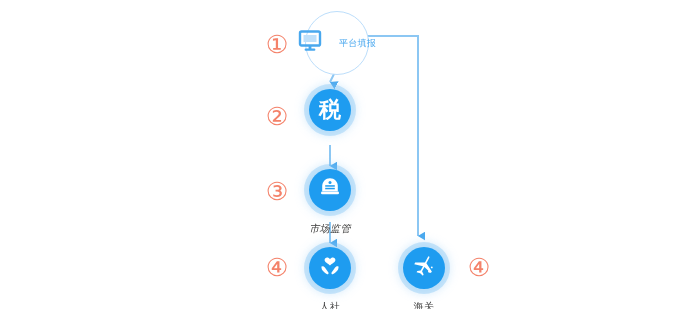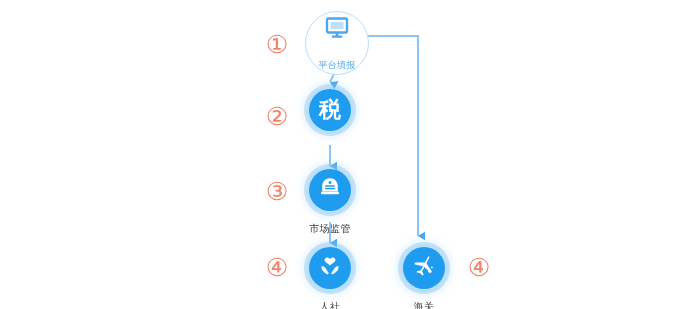--- a/index.html
+++ b/index.html
@@ -59,21 +59,21 @@
     justify-content: center;
   }
   .node-disc.hollow {
     background: #ffffff;
     border: 1.4px solid #bcdefb;
     width: 62px;
     height: 62px;
     margin-left: -31px;
     margin-top: -31px;
     box-shadow: none;
-    flex-direction: column;
+    flex-direction: row;
     gap: 17px;
   }
   .node-disc-wrap.tall { height: 72px; }
 
   .node-label {
     margin-top: 5px;
     font-size: 10px;
     color: #3b3b3b;
     line-height: 12px;
     letter-spacing: 0.4px;
@@ -158,21 +158,21 @@
   </div>
 
   <div class="node" style="left:330px; top:82px;">
     <div class="node-disc-wrap">
       <div class="node-disc">
         <span class="glyph glyph-char">税</span>
       </div>
     </div>
   </div>
 
-  <div class="node" style="left:330px; top:162px;">
+  <div class="node" style="left:330px; top:162px;font-style:italic;">
     <div class="node-disc-wrap">
       <div class="node-disc">
         <span class="glyph">
           <svg width="24" height="24" viewBox="0 0 24 24">
             <path d="M12 2.2 C7.6 2.2 4.2 5.6 4.2 10 L4.2 15.2 L19.8 15.2 L19.8 10
                      C19.8 5.6 16.4 2.2 12 2.2 Z" fill="#ffffff"></path>
             <rect x="3" y="15.6" width="18" height="2.6" rx="1.3" fill="#ffffff"></rect>
             <circle cx="12" cy="6.4" r="1.5" fill="#1e9cf0"></circle>
             <rect x="7.2" y="9.2" width="9.6" height="1.5" fill="#1e9cf0"></rect>
             <rect x="7.2" y="11.8" width="9.6" height="1.5" fill="#1e9cf0"></rect>

